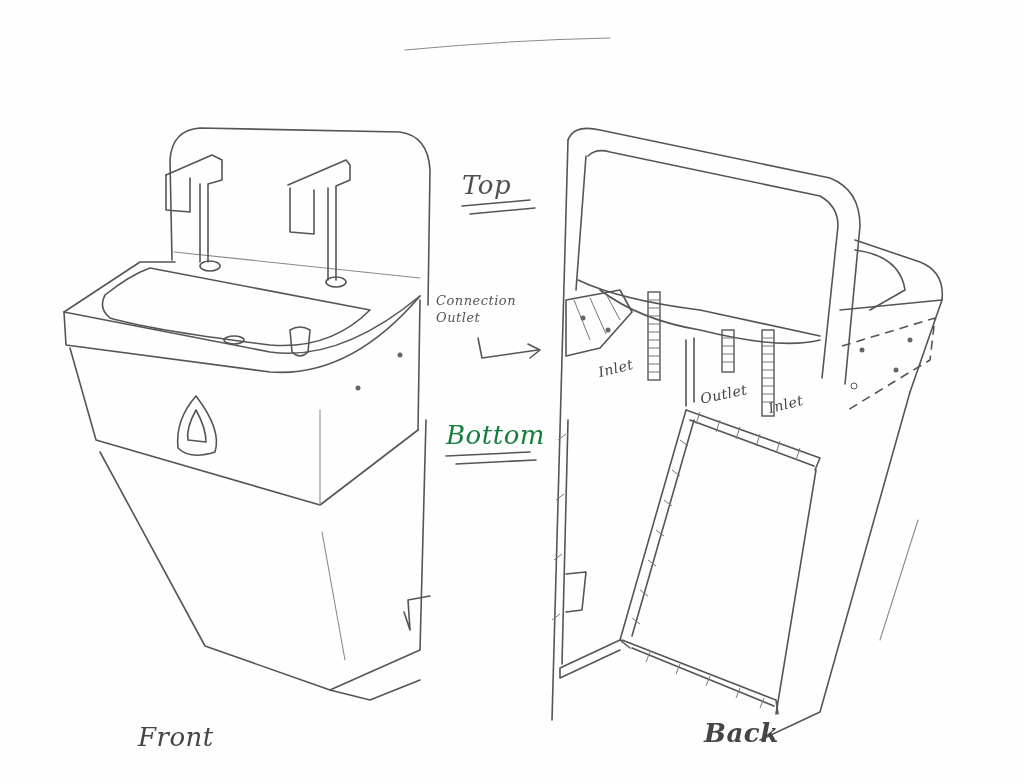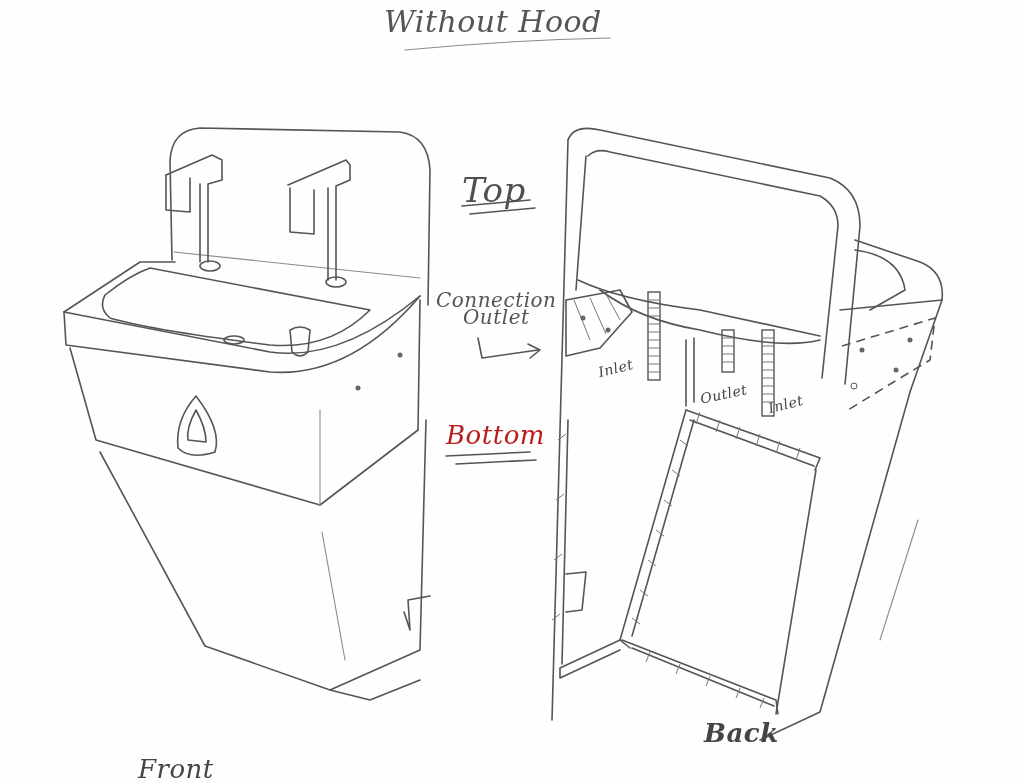--- a/index.html
+++ b/index.html
@@ -2,27 +2,27 @@
 <html><head>
 <meta charset="utf-8">
 <style>
   html, body { margin: 0; padding: 0; background: #ffffff; }
   body { width: 1024px; height: 784px; overflow: hidden; position: relative;
          font-family: "DejaVu Sans", sans-serif; }
   #canvas { position: absolute; left: 0; top: 0; width: 1024px; height: 784px; background: #fefefe; }
   .lbl { position: absolute; color: #4a4a4a; font-family: "DejaVu Serif", serif; font-style: italic;
          white-space: nowrap; letter-spacing: 0.5px; }
   .title { left: 384px; top: 4px; font-size: 30px; color: #555; }
-  .top { left: 462px; top: 170px; font-size: 34px; color: #505050; }
-  .conn { left: 436px; top: 292px; font-size: 20px; line-height: 17px; color: #555; text-align: center; }
-  .bottom { left: 446px; top: 420px; font-size: 26px; color: #b91c1c; }
+  .top { left: 462px; top: 170px; font-size: 26px; color: #505050; }
+  .conn { left: 436px; top: 292px; font-size: 13px; line-height: 17px; color: #555; text-align: left; }
+  .bottom { left: 446px; top: 420px; font-size: 26px; color: #15803d; }
   .inlet1 { left: 598px; top: 360px; font-size: 14px; transform: rotate(-14deg); color: #444; }
   .outlet { left: 700px; top: 386px; font-size: 14px; transform: rotate(-12deg); color: #444; }
   .inlet2 { left: 768px; top: 396px; font-size: 14px; transform: rotate(-14deg); color: #444; }
-  .front { left: 138px; top: 722px; font-size: 26px; color: #454545; margin-top: 32px; }
+  .front { left: 138px; top: 722px; font-size: 26px; color: #454545; }
   .back { left: 704px; top: 718px; font-size: 26px; color: #454545; font-weight: bold; }
   svg { position: absolute; left: 0; top: 0; }
   .p { fill: none; stroke: #555; stroke-width: 1.6; stroke-linecap: round; stroke-linejoin: round; }
   .pl { fill: none; stroke: #8a8a8a; stroke-width: 1.1; stroke-linecap: round; }
   .hatch { fill: none; stroke: #777; stroke-width: 1; }
   .dash { fill: none; stroke: #555; stroke-width: 1.6; stroke-dasharray: 9 6; }
 </style>
 </head>
 <body>
 
@@ -123,21 +123,20 @@
       <path class="p" d="M568 420 L562 664"></path>
       <path class="hatch" d="M558 440 L566 434 M556 500 L564 494 M554 560 L562 554 M552 620 L560 614"></path>
       <path class="p" d="M566 574 L586 572 L582 610 L566 612"></path>
 
       <path class="p" d="M816 470 L776 714"></path>
       <path class="p" d="M910 392 L820 712 L760 740"></path>
       <path class="pl" d="M918 520 L880 640"></path>
     </g>
   </svg>
 
-  <div class="lbl title">Without Hood</div>
   <div class="lbl top">Top</div>
   <div class="lbl conn">
     <div>Connection</div>
     <div>Outlet</div>
   </div>
   <div class="lbl bottom">Bottom</div>
   <div class="lbl inlet1">Inlet</div>
   <div class="lbl outlet">Outlet</div>
   <div class="lbl inlet2">Inlet</div>
   <div class="lbl front">Front</div>

